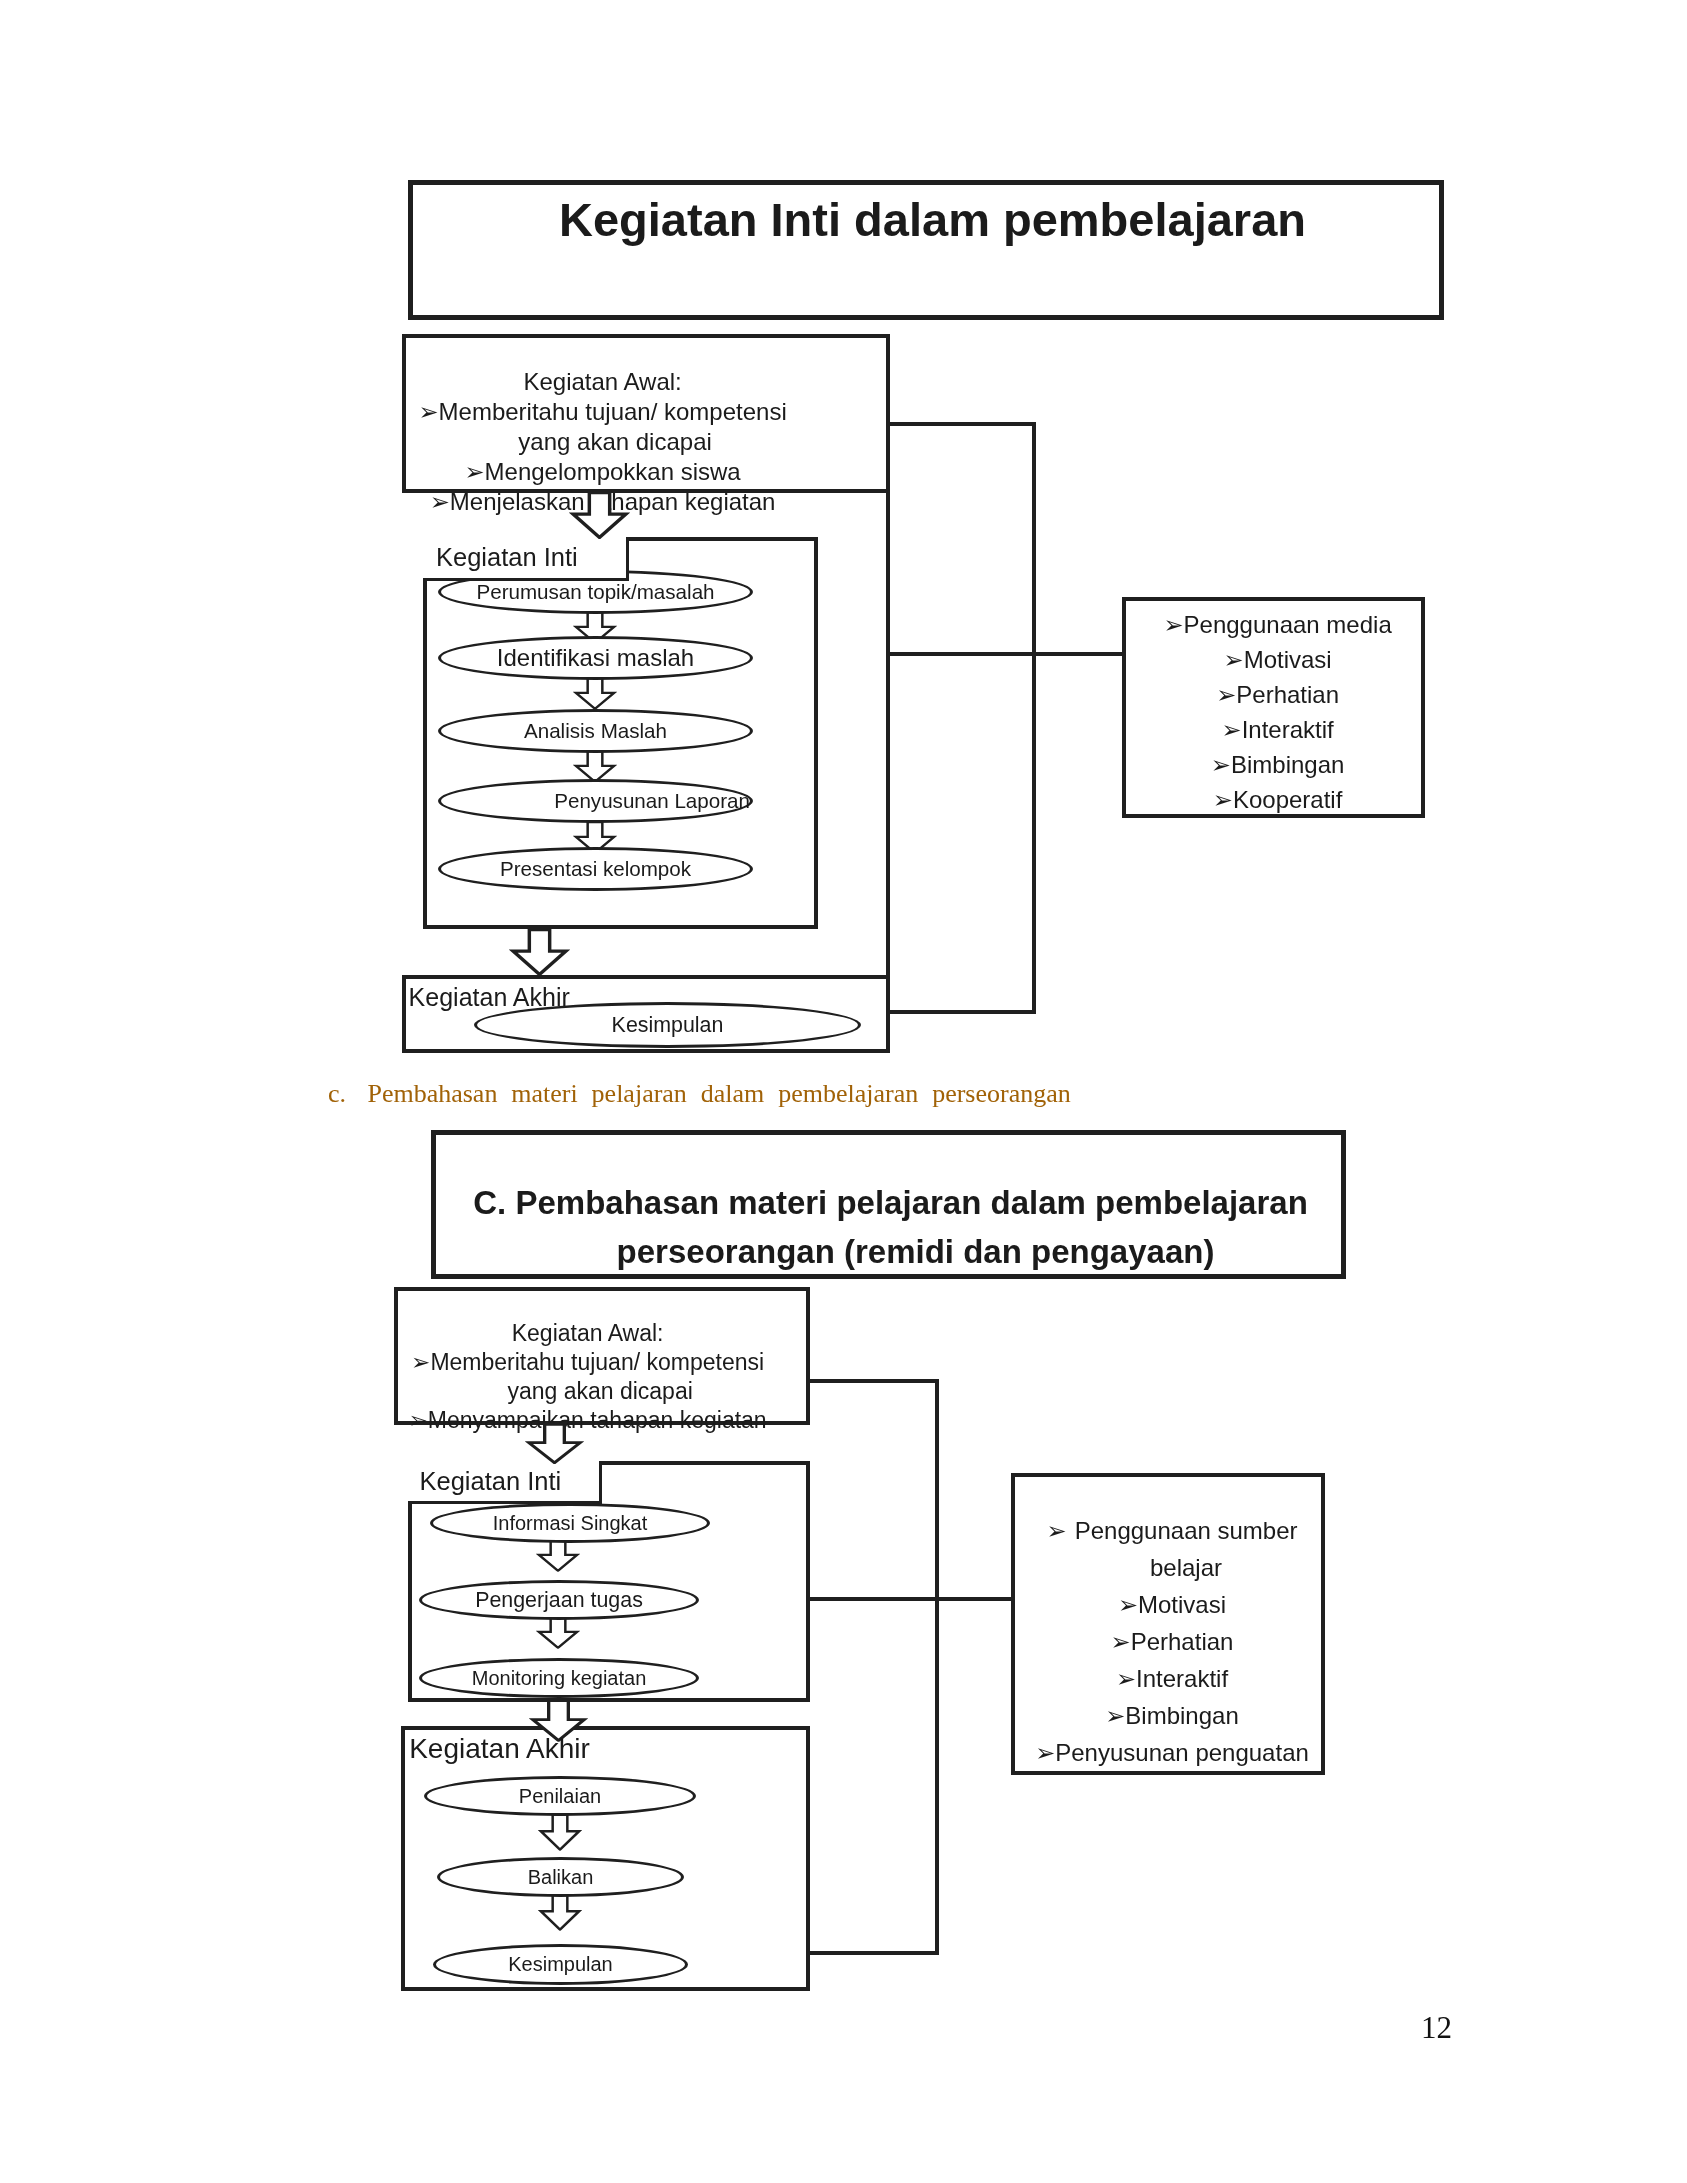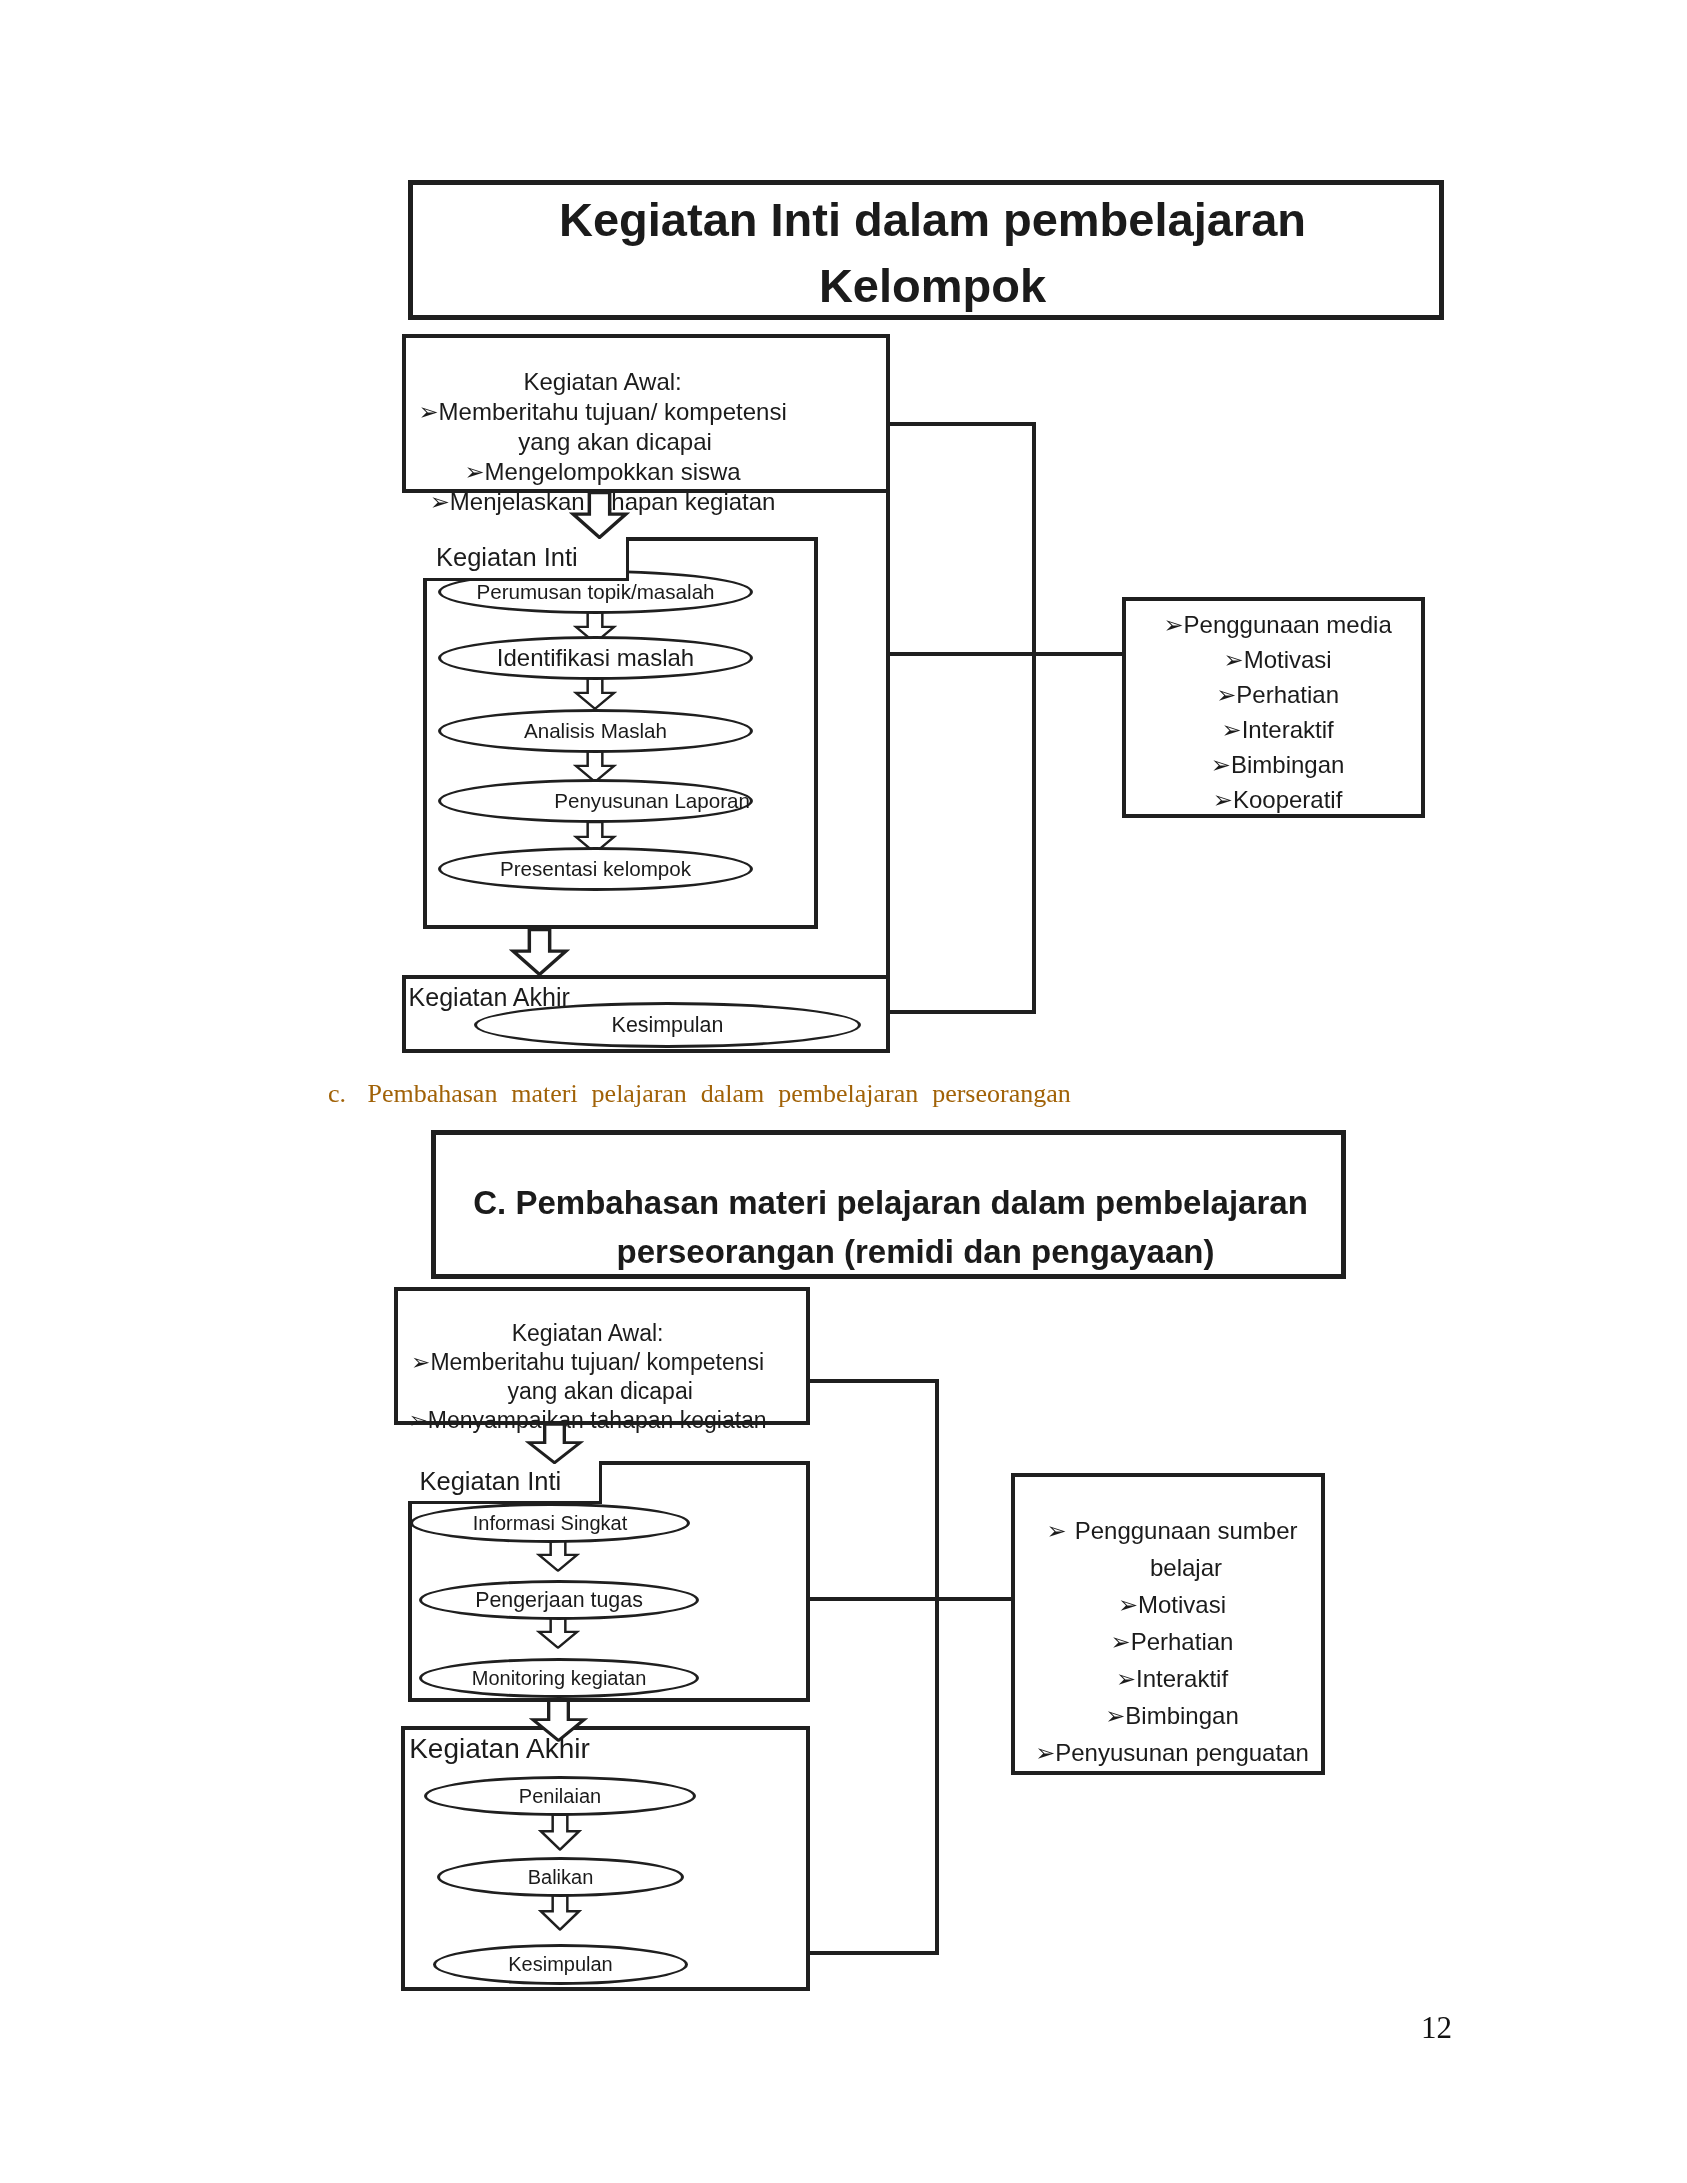--- a/index.html
+++ b/index.html
@@ -65,21 +65,20 @@
 </svg>
 
 <div class="line" style="left:886px; top:422px; width:150px; height:4.1px;"></div>
 <div class="line" style="left:886px; top:422px; width:4.1px;  height:553px;"></div>
 <div class="line" style="left:1032px; top:422px; width:4.1px;  height:592px;"></div>
 <div class="line" style="left:886px; top:1010px; width:150px; height:4.1px;"></div>
 <div class="line" style="left:886px; top:652px; width:236px; height:4.1px;"></div>
 
 <div class="box titlebox d1-title">
   <div>Kegiatan Inti dalam pembelajaran</div>
-  <div>Kelompok</div>
 </div>
 
 <div class="box awal1">
   <div class="lbl">Kegiatan Awal:</div>
   <div class="bl"><span>➢</span><span>Memberitahu tujuan/ kompetensi yang akan dicapai</span></div>
   <div class="bl"><span>➢</span><span>Mengelompokkan siswa</span></div>
   <div class="bl"><span>➢</span><span>Menjelaskan tahapan kegiatan</span></div>
 </div>
 
 <div class="arrow-big" style="left:569px; top:491px; width:61px; height:48px;">
@@ -186,21 +185,21 @@
     <svg class="blockarrow" viewBox="0 0 54 40" width="44" height="33">
       <use href="#block-arrow"></use>
     </svg>
   </div>
 <div class="arrow-small" style="left:536px; top:1616px; width:44px; height:33px;">
     <svg class="blockarrow" viewBox="0 0 54 40" width="44" height="33">
       <use href="#block-arrow"></use>
     </svg>
   </div>
 
-<div class="ellipse" style="left:410px; top:1503px; width:280px; height:40px; font-size:20px;">
+<div class="ellipse" style="left:430px; top:1503px; width:280px; height:40px; font-size:20px;">
     <span>Informasi Singkat</span>
   </div>
 <div class="ellipse" style="left:419px; top:1580px; width:280px; height:40px; font-size:21.4px;">
     <span>Pengerjaan tugas</span>
   </div>
 <div class="ellipse" style="left:419px; top:1658px; width:280px; height:40px; font-size:20px;">
     <span>Monitoring kegiatan</span>
   </div>
 
 <div class="tab tab-z" style="left:408px; top:1461px; width:194px; height:43px; padding-left:11.5px; font-size:25.5px;">

